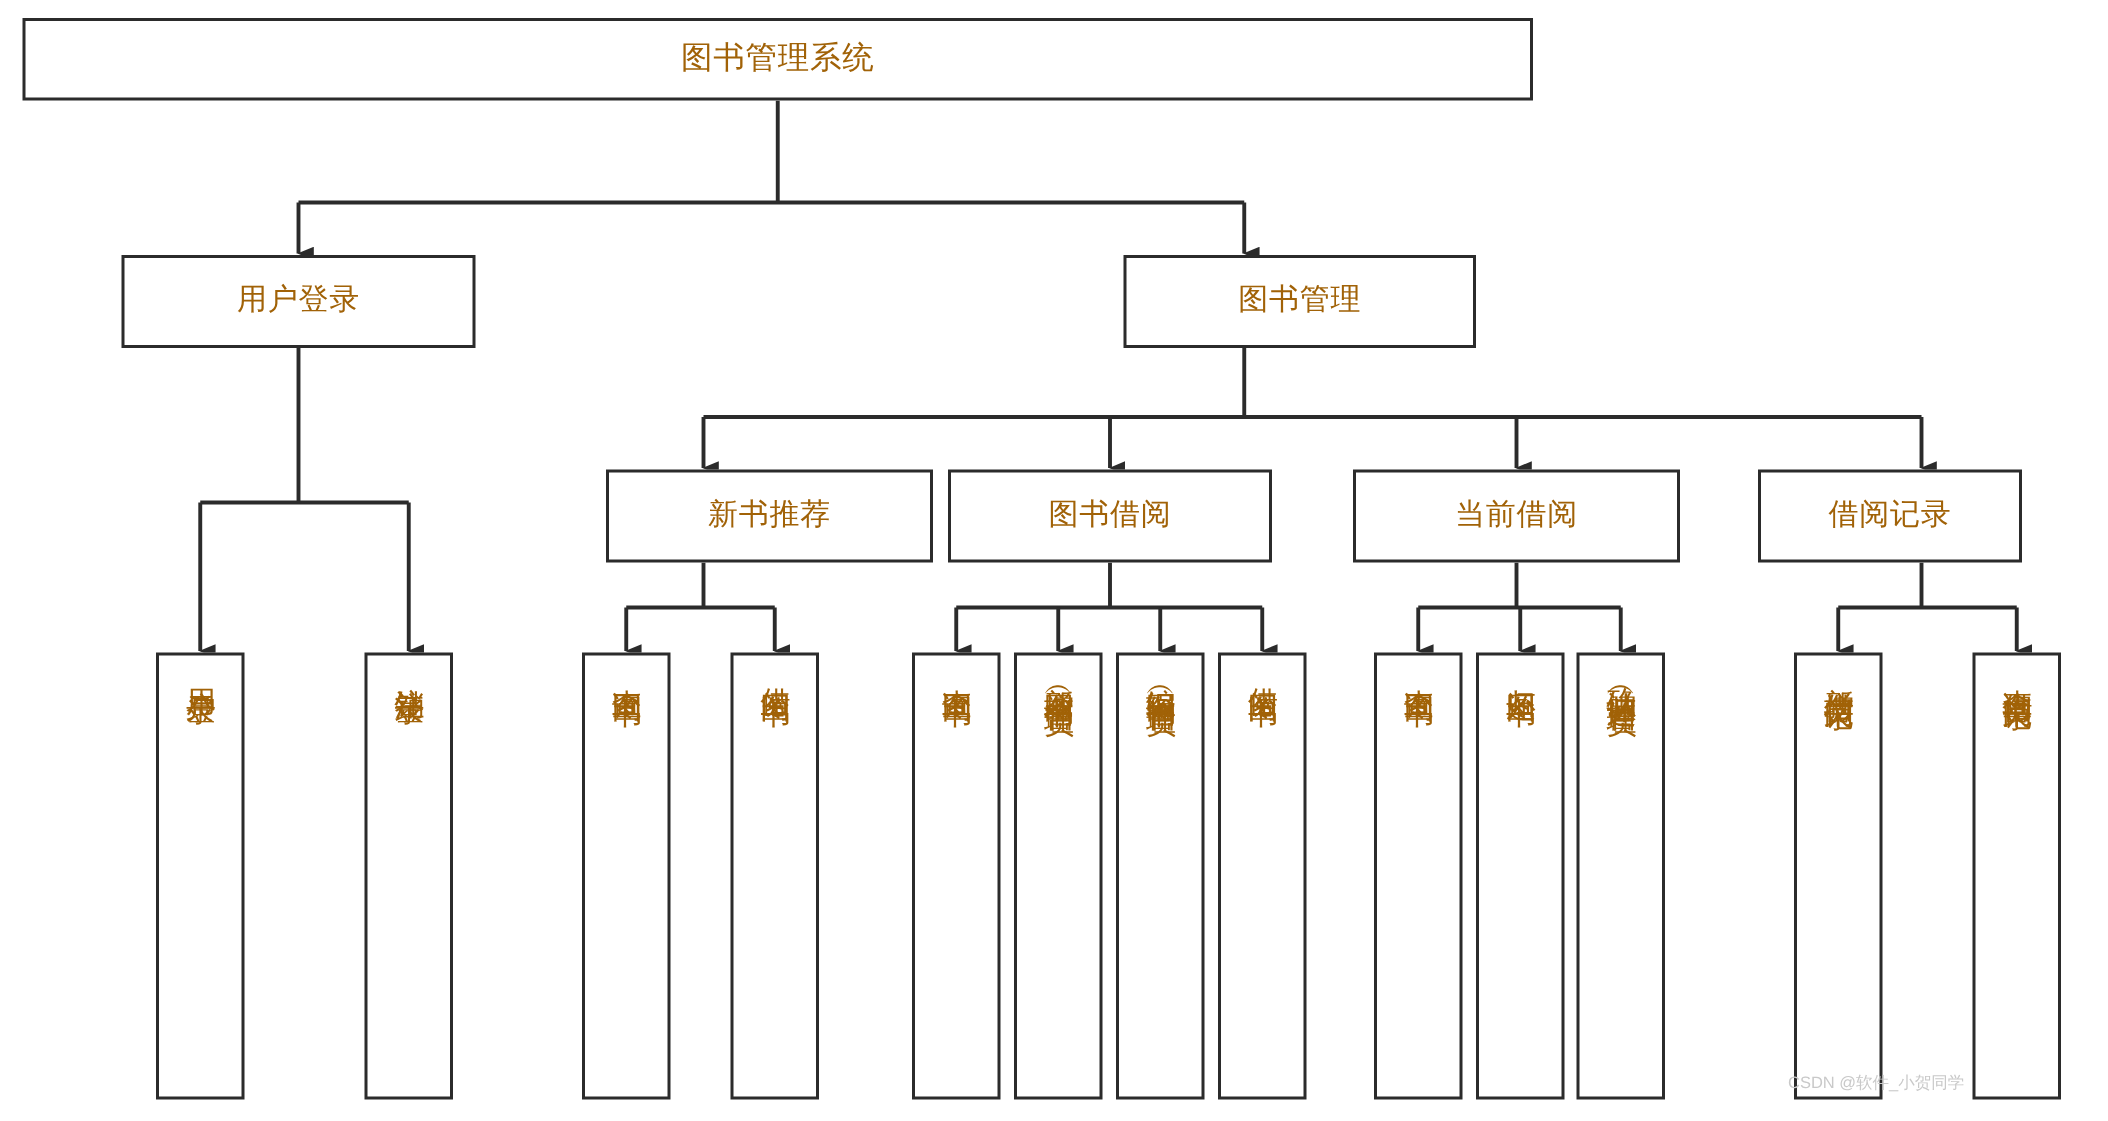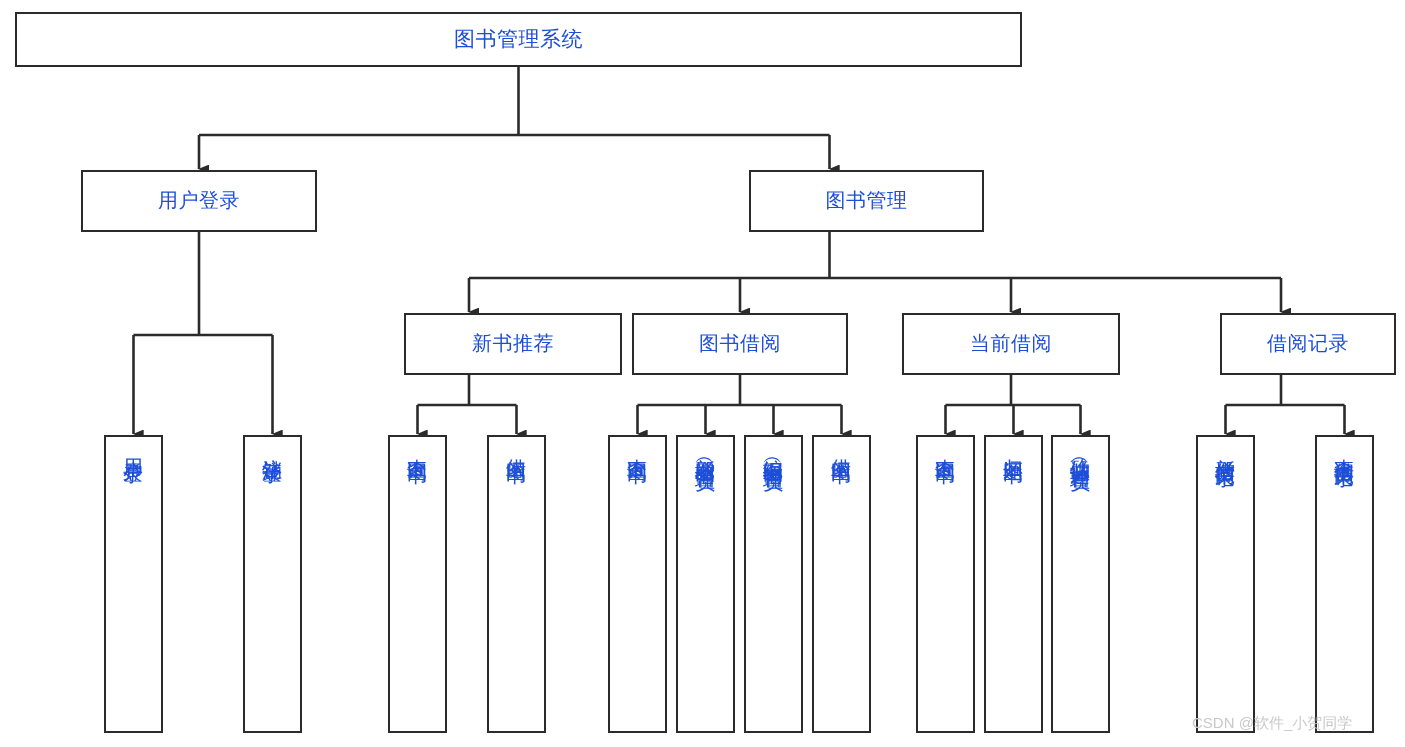--- a/index.html
+++ b/index.html
@@ -20,21 +20,21 @@
     height: 747px;
   }
   .node {
     position: absolute;
     box-sizing: border-box;
     background: #ffffff;
     border: 2px solid #2b2b2b;
     display: flex;
     align-items: center;
     justify-content: center;
-    color: #1d4ed8;
+    color: #a16207;
   }
   .node .label {
     display: block;
     line-height: 1.08;
     letter-spacing: 0.5px;
     text-align: center;
     white-space: pre;
   }
   .node-horizontal .label {
     writing-mode: horizontal-tb;
@@ -59,21 +59,21 @@
     position: absolute;
     left: 0;
     top: 0;
     width: 1405px;
     height: 747px;
     pointer-events: none;
   }
   .watermark {
     position: absolute;
     color: #c9c9c9;
-    font-size: 15px;
+    font-size: 11px;
     white-space: nowrap;
     user-select: none;
   }
 </style>
 </head>
 <body>
 
 <div id="diagram-root">
 
   <svg class="connectors" viewBox="0 0 1405 747" xmlns="http://www.w3.org/2000/svg">
@@ -132,21 +132,21 @@
 
   <div class="node node-horizontal" style="left: 360px; top: 313px; width: 218px; height: 62px; margin-left: 44px;">
     <span class="label">新书推荐</span>
   </div>
   <div class="node node-horizontal" style="left: 902px; top: 313px; width: 218px; height: 62px;">
     <span class="label">当前借阅</span>
   </div>
   <div class="node node-horizontal" style="left: 632px; top: 313px; width: 216px; height: 62px;">
     <span class="label">图书借阅</span>
   </div>
-  <div class="node node-horizontal" style="left: 1172px; top: 313px; width: 176px; height: 62px; margin-left: 48px;">
+  <div class="node node-horizontal" style="left: 1172px; top: 313px; width: 176px; height: 62px;">
     <span class="label">借阅记录</span>
   </div>
 
   <div class="node node-vertical" style="left: 104px; top: 435px; width: 59px; height: 298px;">
     <span class="label">用户登录</span>
   </div>
   <div class="node node-vertical" style="left: 243px; top: 435px; width: 59px; height: 298px;">
     <span class="label">注销登录</span>
   </div>
   <div class="node node-vertical" style="left: 388px; top: 435px; width: 59px; height: 298px;">

